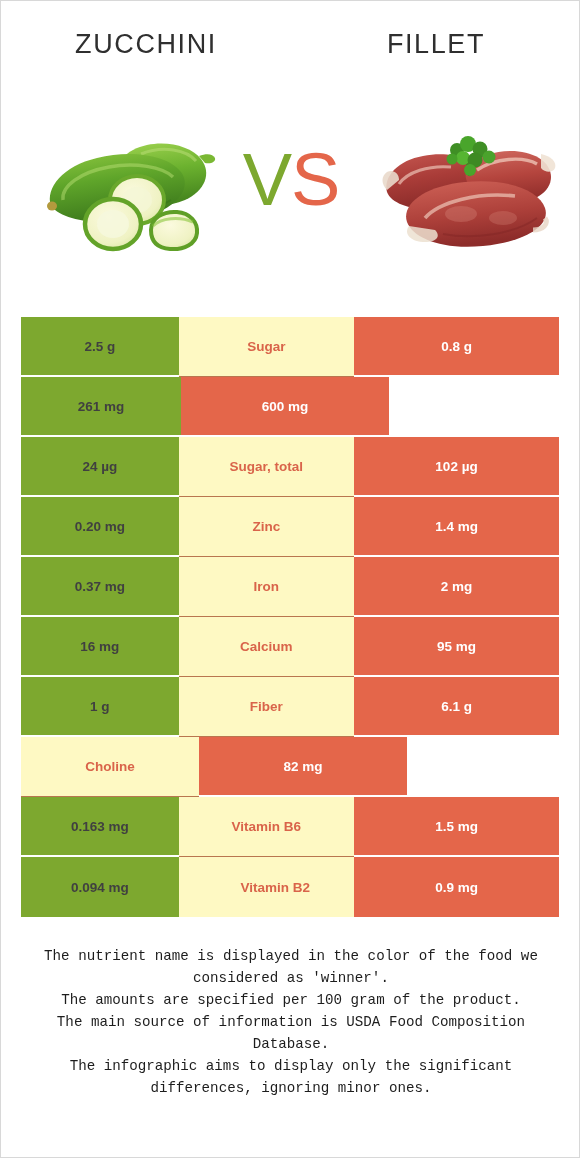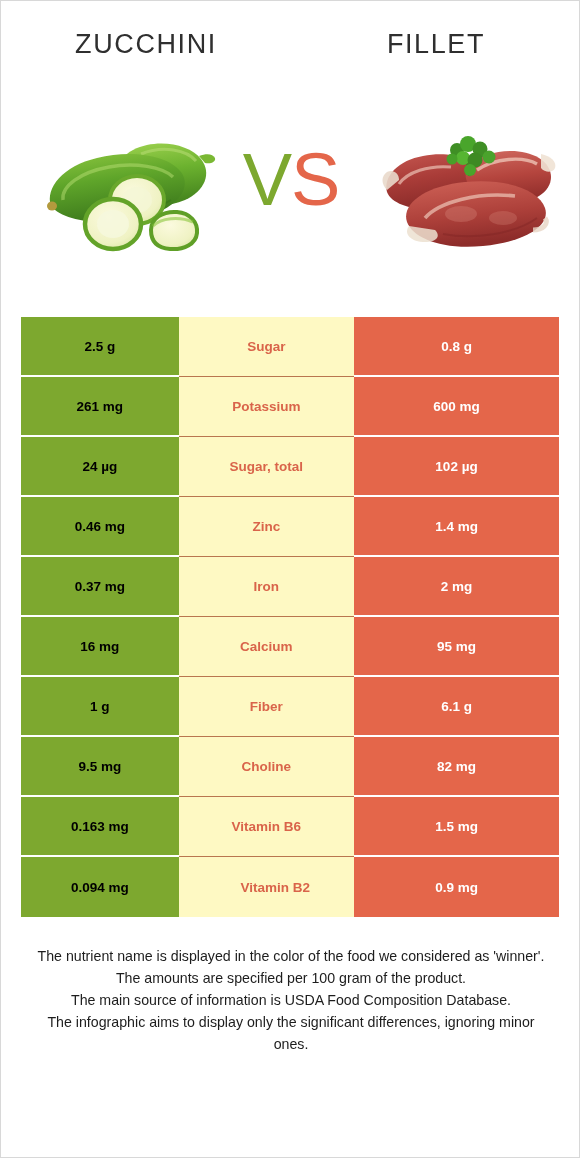--- a/index.html
+++ b/index.html
@@ -100,21 +100,21 @@
     display: flex;
     align-items: center;
     justify-content: center;
     font-size: 13.5px;
     font-weight: 600;
     white-space: nowrap;
   }
   .cell-left {
     width: 160px;
     background: #7da82f;
-    color: #000000;
+    color: #404040;
     border-bottom: 2px solid #ffffff;
   }
   .cell-mid {
     width: 178px;
     background: #fef9c3;
     color: #d9644a;
     font-weight: 600;
     border-bottom: 1px solid #b9764f;
   }
   .cell-right {
@@ -130,21 +130,21 @@
   
   .footer {
     position: absolute;
     left: 28px;
     top: 944px;
     width: 524px;
     text-align: center;
     font-size: 14.2px;
     line-height: 22px;
     color: #1d1d1d;
-    font-family: Liberation Sans, sans-serif;
+    font-family: Liberation Mono, monospace;
   }
   .footer p { margin: 0; }
 </style>
 </head>
 <body>
 
 <div id="page">
 
   <div class="titles">
     <div class="title-cell">
@@ -248,50 +248,48 @@
   </div>
 
   <div class="table">
       <div class="row">
         <div class="cell cell-left">2.5 g</div>
         <div class="cell cell-mid">Sugar</div>
         <div class="cell cell-right">0.8 g</div>
       </div>
       <div class="row">
         <div class="cell cell-left">261 mg</div>
-        <div class="cell cell-mid">Potassium</div>
         <div class="cell cell-right">600 mg</div>
       </div>
       <div class="row">
         <div class="cell cell-left">24 µg</div>
         <div class="cell cell-mid">Sugar, total</div>
         <div class="cell cell-right">102 µg</div>
       </div>
       <div class="row">
-        <div class="cell cell-left">0.46 mg</div>
+        <div class="cell cell-left">0.20 mg</div>
         <div class="cell cell-mid">Zinc</div>
         <div class="cell cell-right">1.4 mg</div>
       </div>
       <div class="row">
         <div class="cell cell-left">0.37 mg</div>
         <div class="cell cell-mid">Iron</div>
         <div class="cell cell-right">2 mg</div>
       </div>
       <div class="row">
         <div class="cell cell-left">16 mg</div>
         <div class="cell cell-mid">Calcium</div>
         <div class="cell cell-right">95 mg</div>
       </div>
       <div class="row">
         <div class="cell cell-left">1 g</div>
         <div class="cell cell-mid">Fiber</div>
         <div class="cell cell-right">6.1 g</div>
       </div>
       <div class="row">
-        <div class="cell cell-left">9.5 mg</div>
         <div class="cell cell-mid">Choline</div>
         <div class="cell cell-right">82 mg</div>
       </div>
       <div class="row">
         <div class="cell cell-left">0.163 mg</div>
         <div class="cell cell-mid">Vitamin B6</div>
         <div class="cell cell-right">1.5 mg</div>
       </div>
       <div class="row">
         <div class="cell cell-left">0.094 mg</div>

